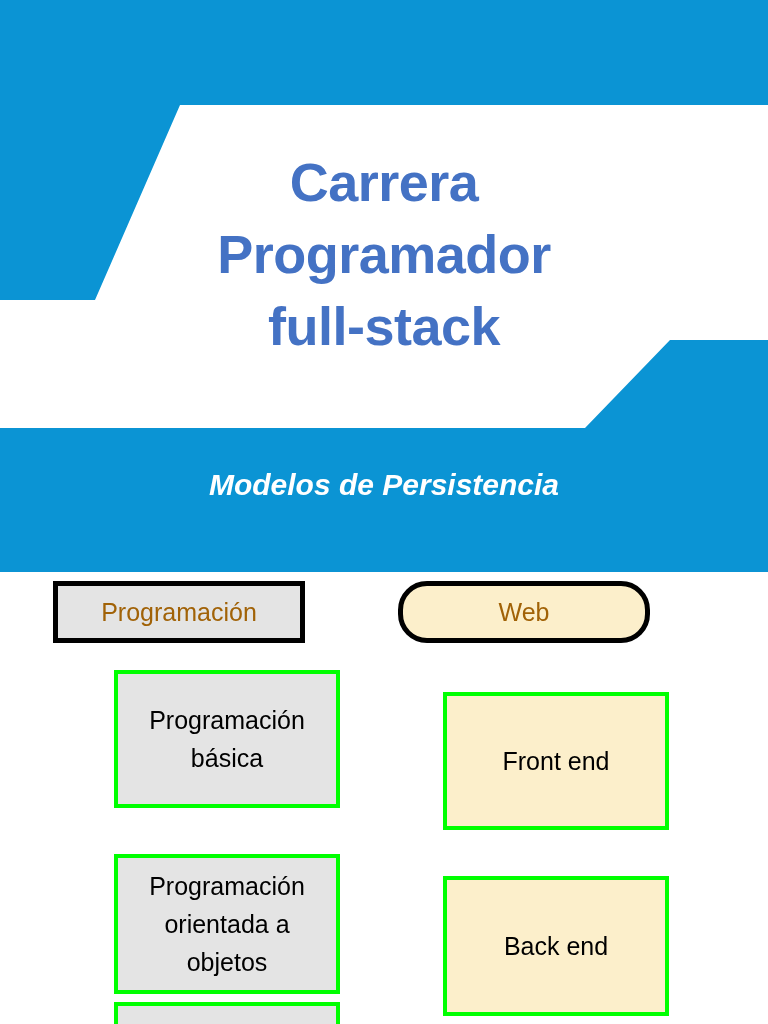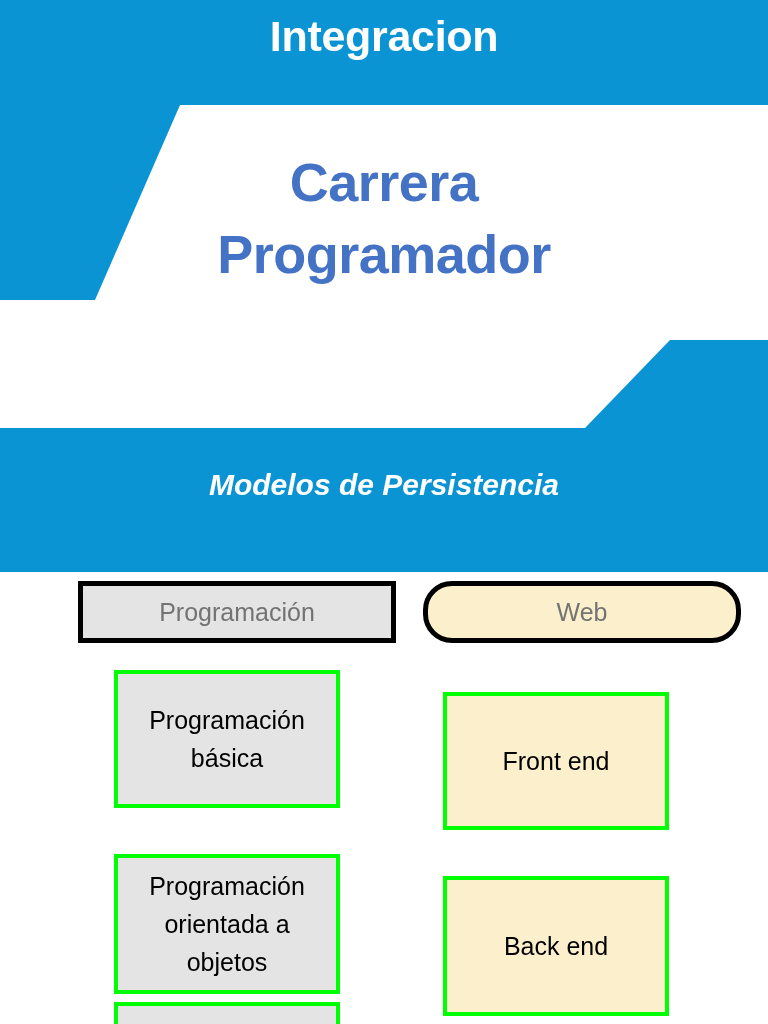--- a/index.html
+++ b/index.html
@@ -92,31 +92,30 @@
     position: absolute;
     top: 0;
     width: 345px;
   }
   .column-left  { left: 50px; }
   .column-right { left: 395px; }
 
   .head-box {
     position: absolute;
     top: 9px;
-    width: 318px;
+    width: 252px;
     height: 62px;
     box-sizing: border-box;
     border: 5px solid #000000;
     display: flex;
     align-items: center;
     justify-content: center;
     font-size: 25px;
-    color: #737373;
+    color: #a16207;
     line-height: 30px;
-    margin-left: 25px;
   }
   .column-left  .head-box { left: 3px;  background: #e4e4e4; }
   .column-right .head-box { left: 3px;  background: #fcefcb; border-radius: 29px; }
 
   .sub-box {
     position: absolute;
     left: 48px;
     width: 226px;
     box-sizing: border-box;
     border: 4px solid #00ff00;
@@ -138,25 +137,25 @@
   .sub-2 { top: 282px; height: 140px; }
   .sub-3 { top: 430px; height: 138px; }
 </style>
 </head>
 <body>
 
 <div class="banner">
 
   <div class="banner-white-slab"></div>
 
-  <div class="banner-top-title">Integracion</div>
 
   <div class="banner-main-title">
     <span class="tline">Carrera</span>
     <span class="tline">Programador</span>
+    <span class="tline">full-stack</span>
   </div>
 
   <div class="banner-subtitle">Modelos de Persistencia</div>
 </div>
 
 <div class="diagram">
 
   <div class="column column-left">
     <div class="head-box">Programación</div>
     <div class="sub-box sub-1">Programación básica</div>

